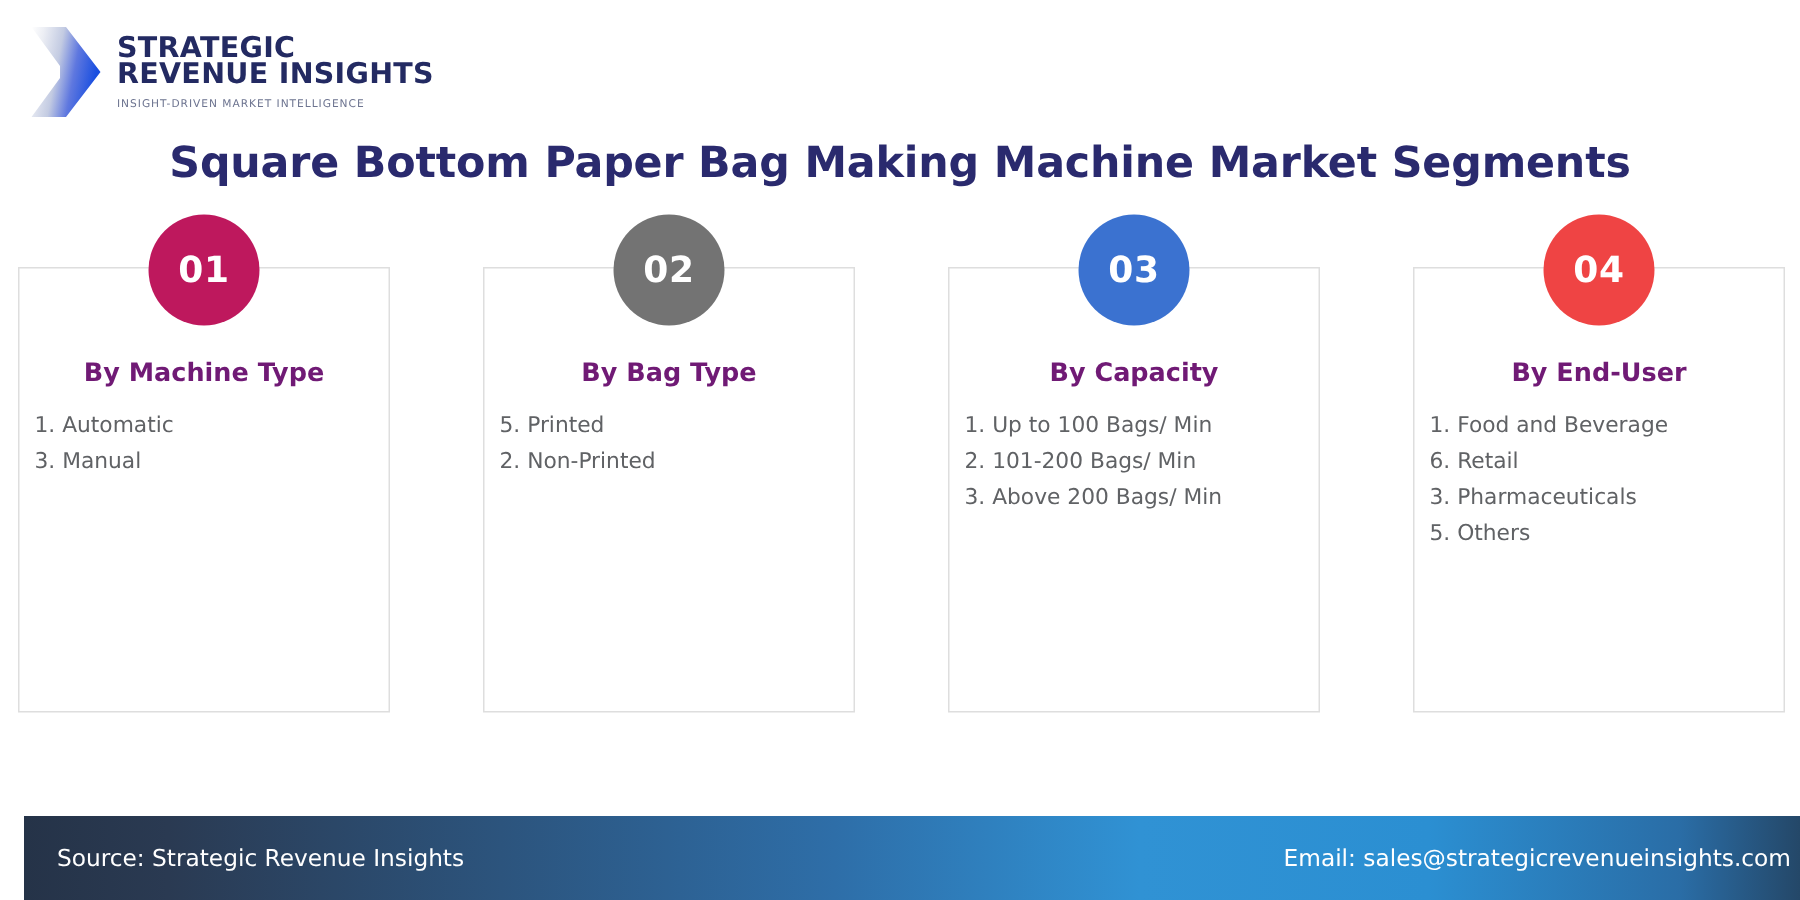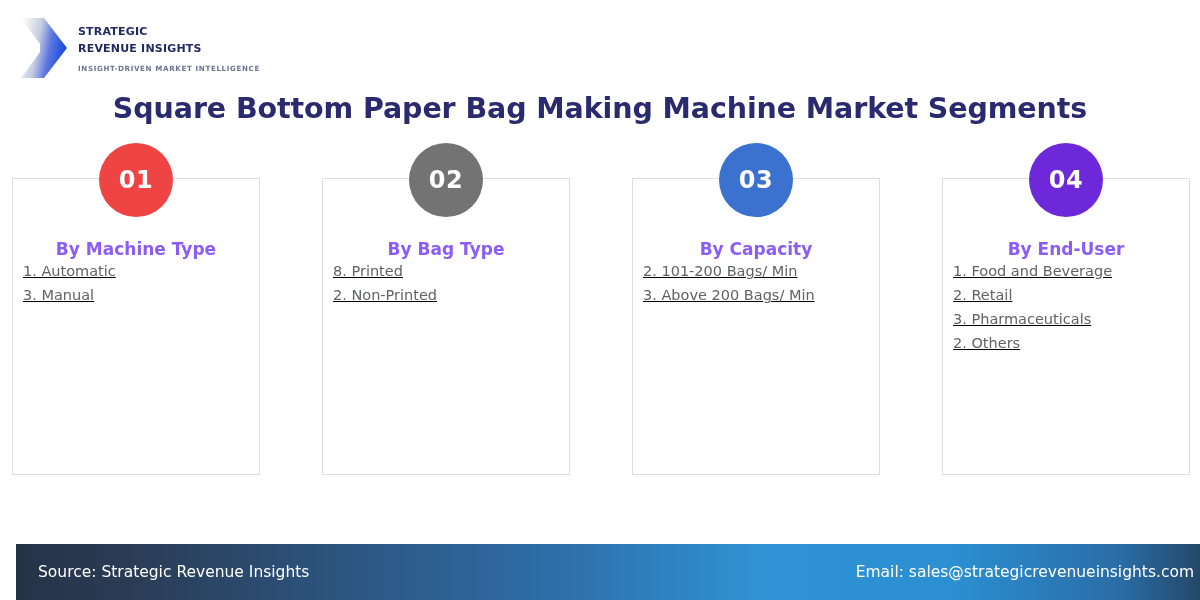--- a/index.html
+++ b/index.html
@@ -30,34 +30,33 @@
     height: 64px;
     flex: 0 0 auto;
   }
   .logo-text {
     margin-left: 8px;
     padding-top: 8px;
   }
   .logo-title {
     font-family: "DejaVu Sans", sans-serif;
     font-weight: bold;
-    font-size: 11px;
+    font-size: 19px;
     line-height: 16.5px;
     letter-spacing: 0.2px;
     color: #232a62;
     white-space: pre-line;
   }
   .logo-tagline {
     margin-top: 7px;
     font-family: "DejaVu Sans", sans-serif;
     font-size: 7.1px;
     letter-spacing: 0.65px;
     color: #6d7490;
     white-space: nowrap;
-    font-weight: bold;
   }
 
   
   .page-title {
     position: absolute;
     left: 0;
     top: 92px;
     width: 1200px;
     text-align: center;
     font-family: "DejaVu Sans", sans-serif;
@@ -103,29 +102,28 @@
   }
   .card-heading {
     position: absolute;
     top: 60px;
     left: 0;
     width: 100%;
     text-align: center;
     font-family: "DejaVu Sans", sans-serif;
     font-size: 17px;
     font-weight: bold;
-    color: #8b5cf6;
+    color: #701a75;
   }
   .card-list {
     position: absolute;
-    top: 80px;
+    top: 93px;
     left: 10px;
     right: 8px;
     list-style: none;
-    text-decoration: underline;
   }
   .card-list li {
     font-family: "DejaVu Sans", sans-serif;
     font-size: 14.5px;
     line-height: 24px;
     color: #606265;
     white-space: nowrap;
   }
 
   
@@ -170,54 +168,55 @@
 REVENUE INSIGHTS</div>
       <div class="logo-tagline">INSIGHT-DRIVEN MARKET INTELLIGENCE</div>
     </div>
   </div>
 
   <div class="page-title">Square Bottom Paper Bag Making Machine Market Segments</div>
 
   <div class="cards">
 
     <div class="card">
-      <div class="badge" style="background: #ef4444;">01</div>
+      <div class="badge" style="background: #be185d;">01</div>
       <div class="card-heading">By Machine Type</div>
       <ul class="card-list">
         <li>1. Automatic</li>
         <li>3. Manual</li>
       </ul>
     </div>
 
     <div class="card">
       <div class="badge" style="background: #737373;">02</div>
       <div class="card-heading">By Bag Type</div>
       <ul class="card-list">
-        <li>8. Printed</li>
+        <li>5. Printed</li>
         <li>2. Non-Printed</li>
       </ul>
     </div>
 
     <div class="card">
       <div class="badge" style="background: rgb(59, 114, 208); text-align: right;">03</div>
       <div class="card-heading">By Capacity</div>
       <ul class="card-list">
+        <li>1. Up to 100 Bags/ Min</li>
         <li>2. 101-200 Bags/ Min</li>
         <li>3. Above 200 Bags/ Min</li>
       </ul>
     </div>
 
     <div class="card">
-      <div class="badge" style="background: #6d28d9;">04</div>
+      <div class="badge" style="background: #ef4444;">04</div>
       <div class="card-heading">By End-User</div>
       <ul class="card-list">
         <li>1. Food and Beverage</li>
-        <li>2. Retail</li>
+        <li>6. Retail</li>
         <li>3. Pharmaceuticals</li>
-        <li>2. Others</li>
+        <li>5. Others</li>
       </ul>
     </div>
 
   </div>
 
   <div class="footer">
     <div class="footer-text">Source: Strategic Revenue Insights</div>
     <div class="footer-text">Email: sales@strategicrevenueinsights.com</div>
   </div>
 

